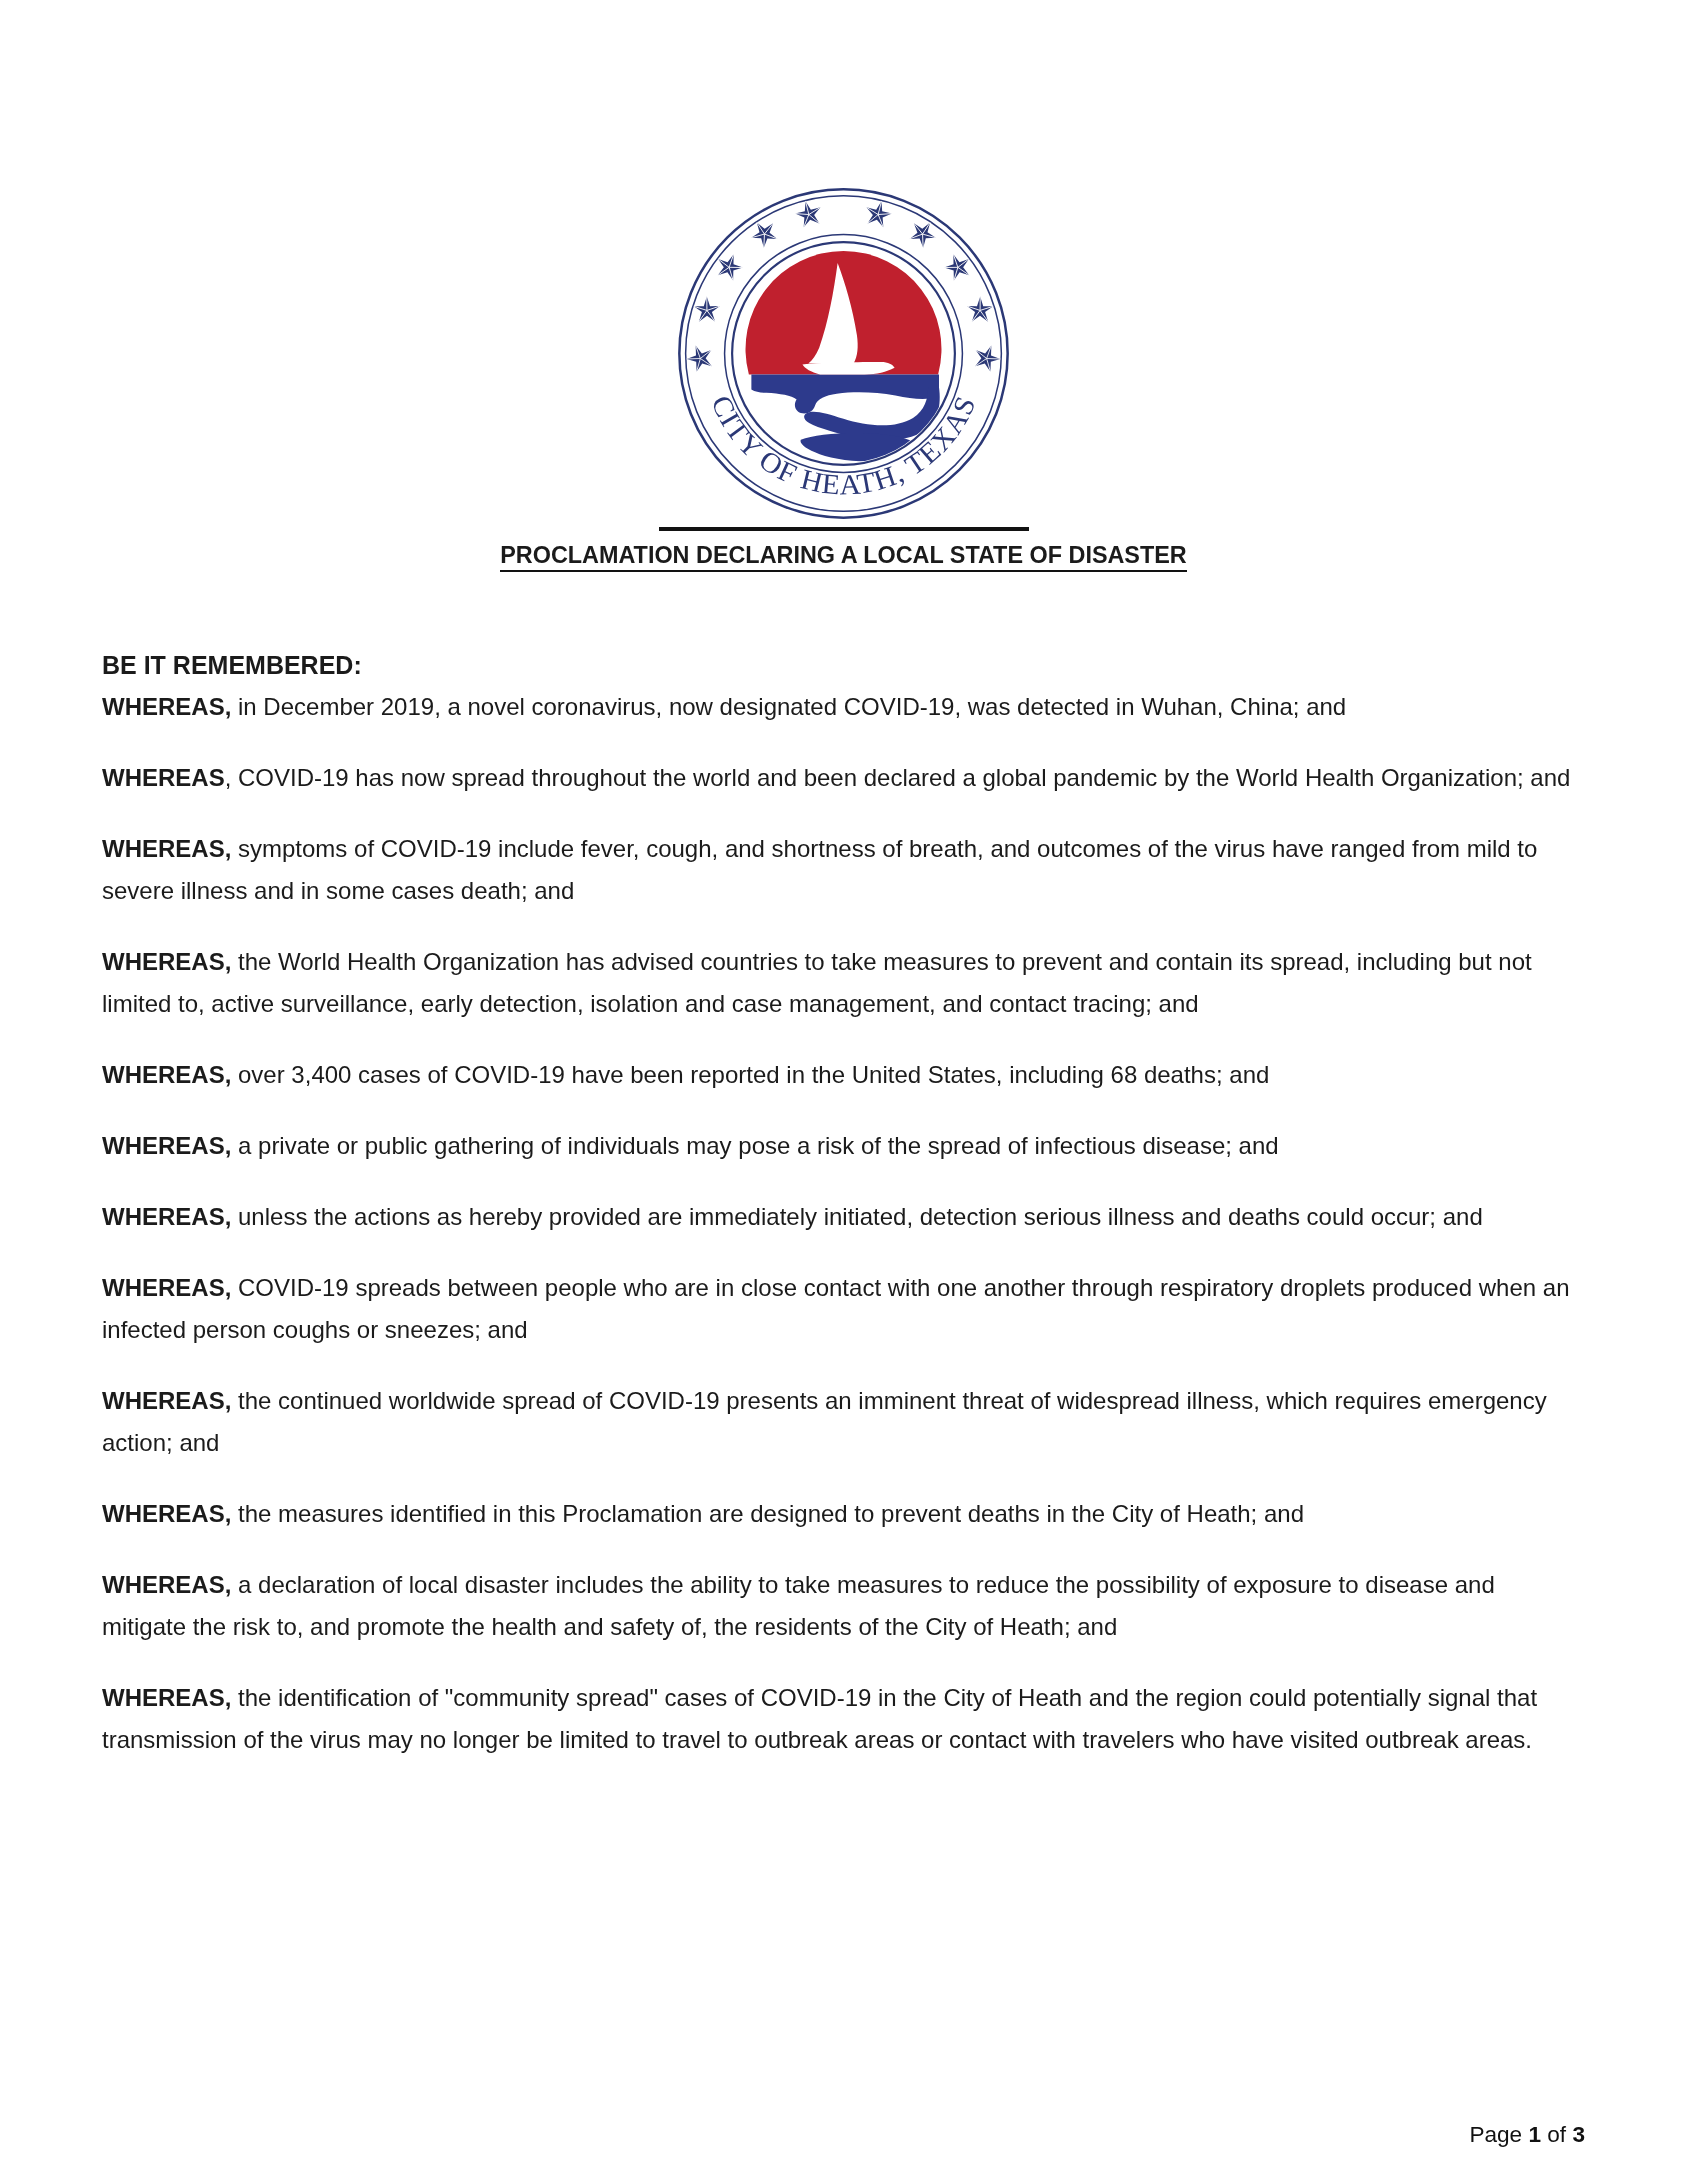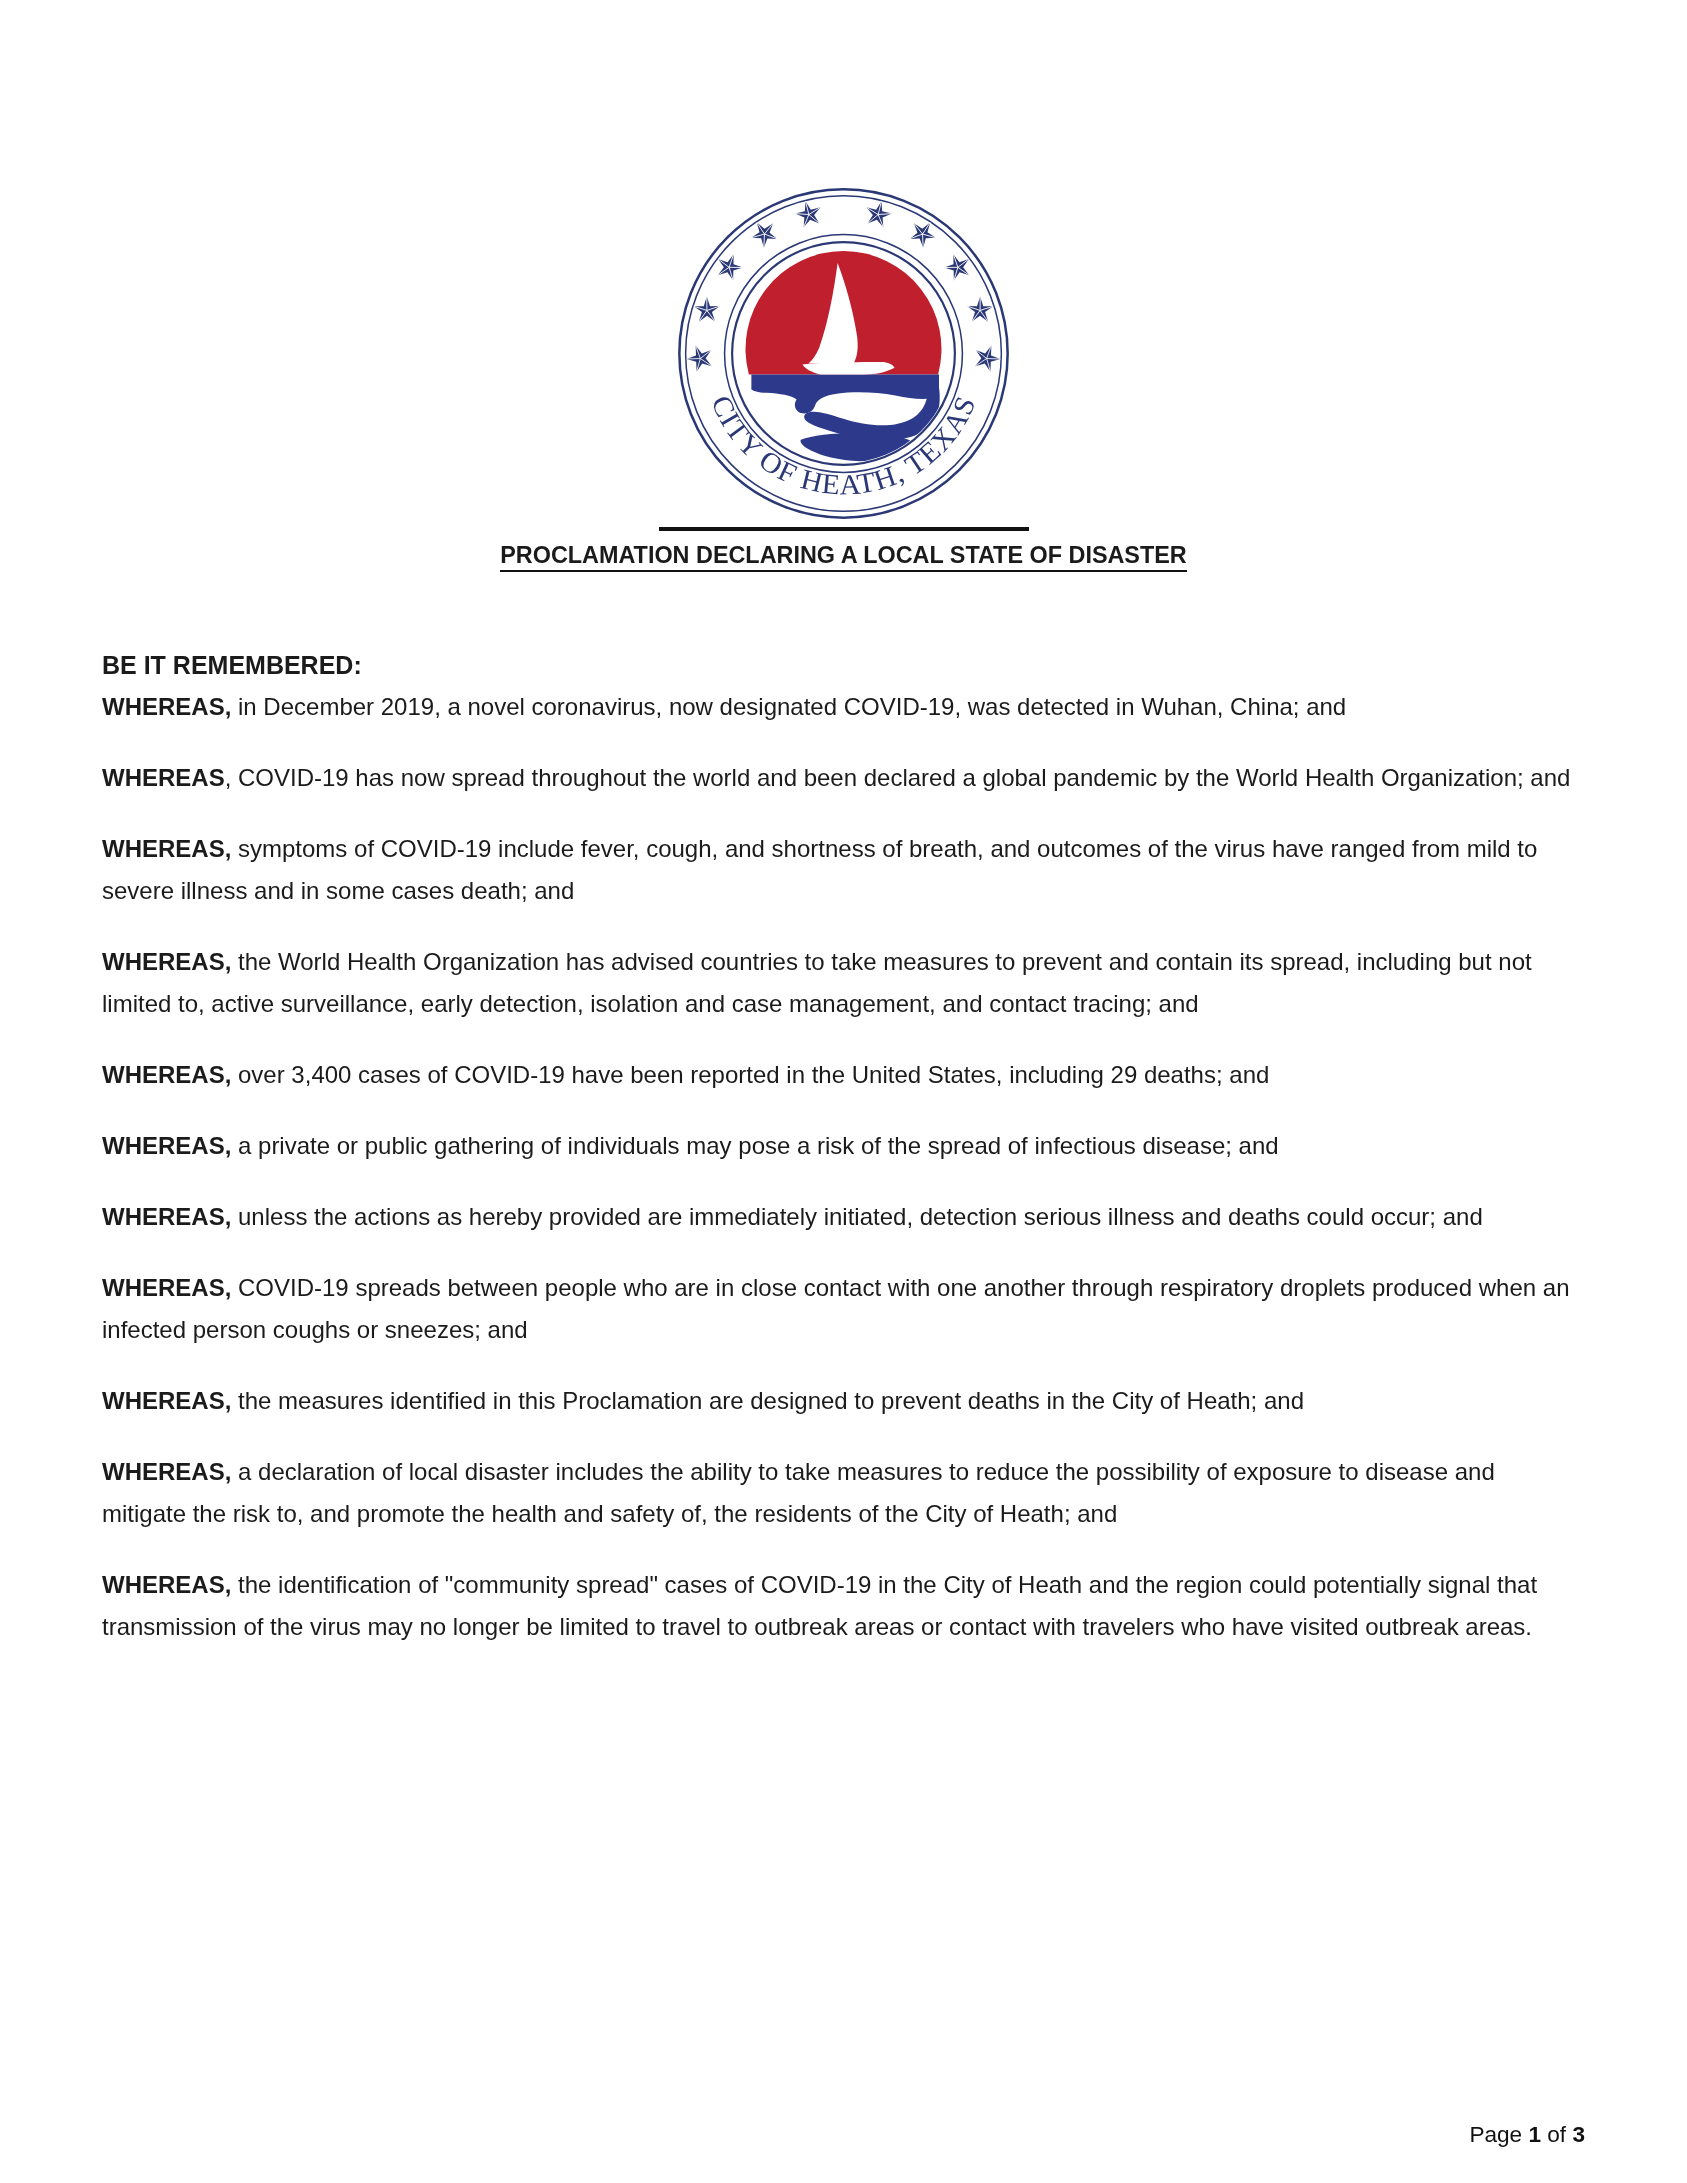--- a/index.html
+++ b/index.html
@@ -108,24 +108,25 @@
   <div class="doc-title">
     <span>PROCLAMATION DECLARING A LOCAL STATE OF DISASTER</span>
   </div>
 
   <div class="heading">BE IT REMEMBERED:</div>
 
   <p class="para"><b>WHEREAS,</b><span> in December 2019, a novel coronavirus, now designated COVID-19, was detected in Wuhan, China; and</span></p>
   <p class="para"><b>WHEREAS</b><span>, COVID-19 has now spread throughout the world and been declared a global pandemic by the World Health Organization; and</span></p>
   <p class="para"><b>WHEREAS,</b><span> symptoms of COVID-19 include fever, cough, and shortness of breath, and outcomes of the virus have ranged from mild to severe illness and in some cases death; and</span></p>
   <p class="para"><b>WHEREAS,</b><span> the World Health Organization has advised countries to take measures to prevent and contain its spread, including but not limited to, active surveillance, early detection, isolation and case management, and contact tracing; and</span></p>
-  <p class="para"><b>WHEREAS,</b><span> over 3,400 cases of COVID-19 have been reported in the United States, including 29 deaths; and</span></p>
+  <p class="para"><b>WHEREAS,</b><span> over 3,400 cases of COVID-19 have been reported in the United States, including 68 deaths; and</span></p>
   <p class="para"><b>WHEREAS,</b><span> a private or public gathering of individuals may pose a risk of the spread of infectious disease; and</span></p>
   <p class="para"><b>WHEREAS,</b><span> unless the actions as hereby provided are immediately initiated, detection serious illness and deaths could occur; and</span></p>
   <p class="para"><b>WHEREAS,</b><span> COVID-19 spreads between people who are in close contact with one another through respiratory droplets produced when an infected person coughs or sneezes; and</span></p>
+  <p class="para"><b>WHEREAS,</b><span> the continued worldwide spread of COVID-19 presents an imminent threat of widespread illness, which requires emergency action; and</span></p>
   <p class="para"><b>WHEREAS,</b><span> the measures identified in this Proclamation are designed to prevent deaths in the City of Heath; and</span></p>
   <p class="para"><b>WHEREAS,</b><span> a declaration of local disaster includes the ability to take measures to reduce the possibility of exposure to disease and mitigate the risk to, and promote the health and safety of, the residents of the City of Heath; and</span></p>
   <p class="para"><b>WHEREAS,</b><span> the identification of "community spread" cases of COVID-19 in the City of Heath and the region could potentially signal that transmission of the virus may no longer be limited to travel to outbreak areas or contact with travelers who have visited outbreak areas.</span></p>
 
   <div class="footer">
     <span>Page </span><span class="pg-num">1</span><span> of </span><span class="pg-num">3</span>
   </div>
 
 </div>
 

